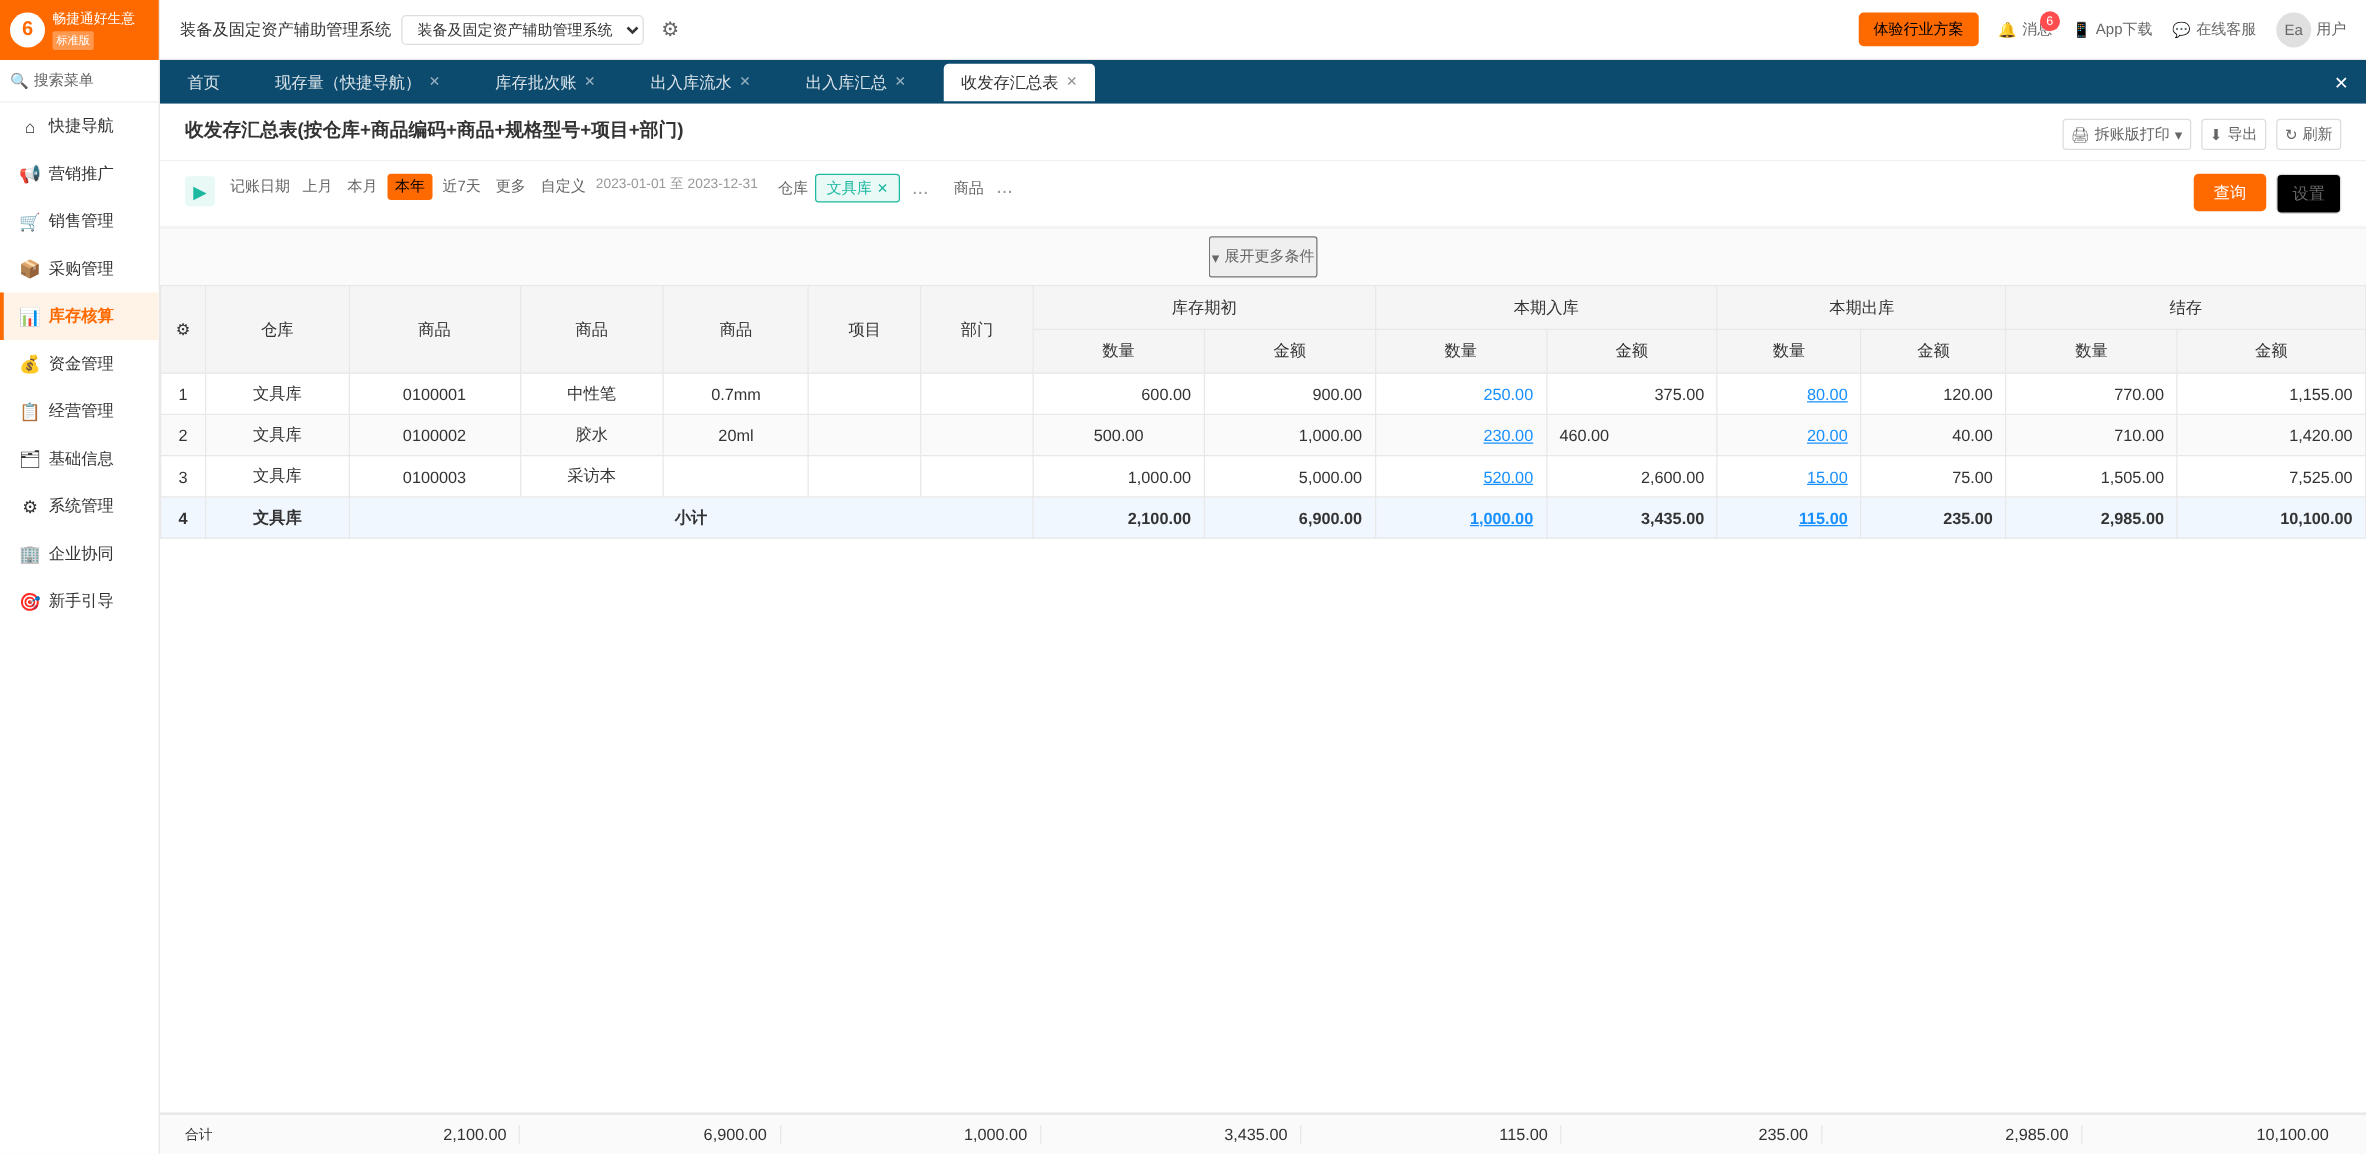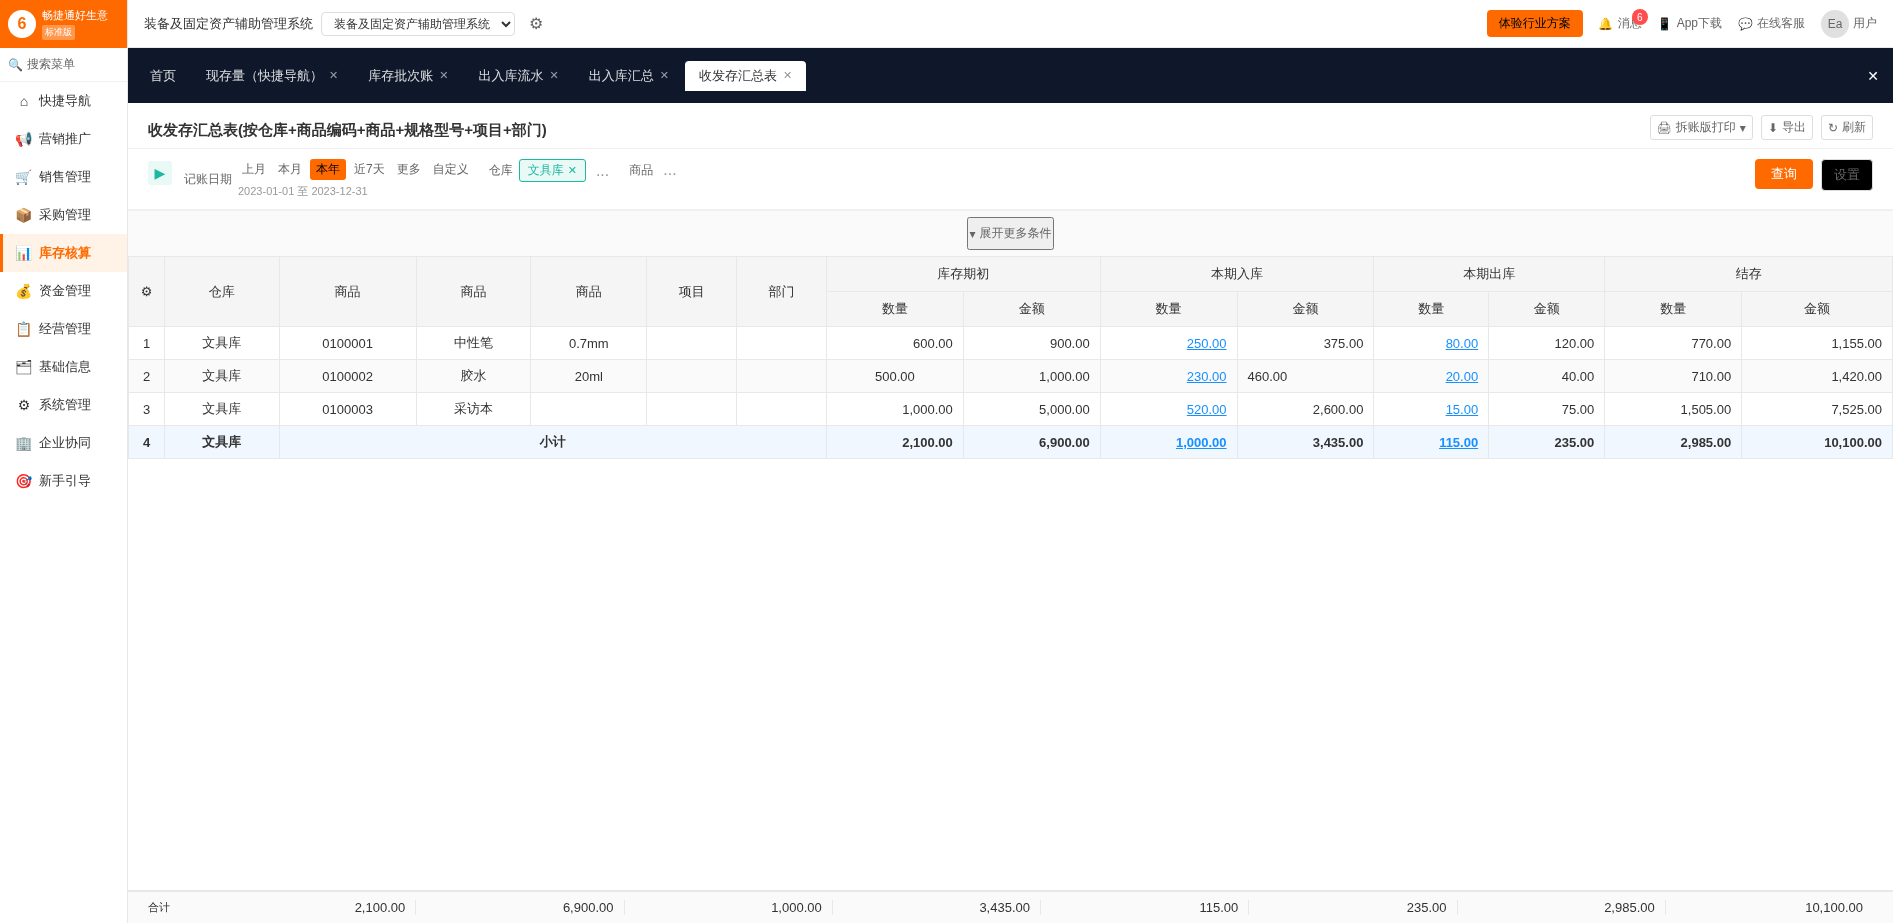--- a/index.html
+++ b/index.html
@@ -26,44 +26,44 @@
     .topbar-left { display: flex; align-items: center; gap: 8px; }
     .system-title { font-size: 13px; color: #333; }
     .topbar-select { border: 1px solid #ddd; border-radius: 4px; padding: 3px 8px; font-size: 12px; color: #333; background: #fff; cursor: pointer; }
     .topbar-right { display: flex; align-items: center; gap: 16px; }
     .topbar-btn { background: #ff6a00; color: #000000; border: none; border-radius: 4px; padding: 5px 12px; font-size: 12px; cursor: pointer; }
     .topbar-icon { display: flex; align-items: center; gap: 4px; cursor: pointer; font-size: 12px; color: #666; position: relative; }
     .badge { background: #ff4d4f; color: #fff; border-radius: 50%; width: 16px; height: 16px; font-size: 10px; display: flex; align-items: center; justify-content: center; position: absolute; top: -6px; right: -6px; }
     .user-avatar { width: 28px; height: 28px; background: #e0e0e0; border-radius: 50%; display: flex; align-items: center; justify-content: center; font-size: 12px; color: #666; }
 
     
-    .tabs { height: 55px; background: #0f172a; display: flex; align-items: center; padding: 0 8px; gap: 2px; flex-shrink: 0; overflow-x: auto; }
+    .tabs { height: 35px; background: #0c4a6e; display: flex; align-items: center; padding: 0 8px; gap: 16px; flex-shrink: 0; overflow-x: auto; }
     .tab { display: flex; align-items: center; gap: 4px; padding: 6px 14px; border-radius: 4px 4px 0 0; cursor: pointer; font-size: 13px; color: rgba(255,255,255,0.85); white-space: nowrap; }
     .tab.active { background: #fff; color: #333; }
     .tab-close { font-size: 11px; color: inherit; margin-left: 2px; opacity: 0.7; }
     .tab-close-white { color: rgba(255,255,255,0.8); }
     .tabs-close-all { margin-left: auto; color: #fff; font-size: 14px; cursor: pointer; padding: 4px 6px; }
 
     
     .content { flex: 1; background: #fff; overflow-y: auto; display: flex; flex-direction: column; }
 
     
     .page-header { padding: 12px 20px 8px; border-bottom: 1px solid #f0f0f0; }
-    .page-title-row { display: flex; align-items: flex-end; justify-content: space-between; }
+    .page-title-row { display: flex; align-items: flex-start; justify-content: space-between; }
     .page-title { font-size: 15px; font-weight: bold; color: #333; }
     .header-actions { display: flex; align-items: center; gap: 8px; }
     .header-btn { display: flex; align-items: center; gap: 4px; font-size: 12px; color: #666; cursor: pointer; padding: 3px 6px; border: 1px solid #ddd; border-radius: 3px; background: #fff; }
 
     
     .filter-area { padding: 10px 20px; border-bottom: 1px solid #f0f0f0; display: flex; align-items: flex-start; gap: 12px; flex-wrap: wrap; }
     .filter-toggle-btn { background: #e8f9f6; border: none; color: #1db8a0; width: 24px; height: 24px; border-radius: 3px; cursor: pointer; font-size: 14px; display: flex; align-items: center; justify-content: center; flex-shrink: 0; margin-top: 2px; }
     .filter-row { display: flex; align-items: flex-start; gap: 16px; flex-wrap: wrap; flex: 1; }
     .filter-group { display: flex; align-items: center; gap: 6px; }
     .filter-label { color: #666; font-size: 12px; white-space: nowrap; }
-    .date-filters { display: flex; flex-direction: column; gap: 4px; }
+    .date-filters { display: flex; gap: 4px; }
     .date-btns { display: flex; gap: 4px; align-items: center; }
     .date-btn { font-size: 12px; color: #666; cursor: pointer; padding: 2px 4px; border: none; background: none; }
     .date-btn.active { background: #ff6a00; color: #000000; border-radius: 3px; padding: 2px 6px; }
     .date-range { font-size: 11px; color: #999; }
     .warehouse-tag { background: #e8f9f6; border: 1px solid #1db8a0; color: #1db8a0; padding: 2px 8px; border-radius: 3px; font-size: 12px; display: flex; align-items: center; gap: 4px; }
     .tag-close { cursor: pointer; color: #1db8a0; font-size: 11px; }
     .filter-dots { font-size: 16px; color: #999; cursor: pointer; padding: 2px 4px; }
     .expand-btn { display: flex; align-items: center; gap: 4px; font-size: 12px; color: #666; cursor: pointer; margin: 0 auto; padding: 6px 0; }
     .query-btn { background: #ff6a00; color: #fff; border: none; border-radius: 4px; padding: 6px 16px; font-size: 13px; cursor: pointer; white-space: nowrap; }
     .setting-btn { background: #000000; color: #666; border: 1px solid #ddd; border-radius: 4px; padding: 6px 12px; font-size: 13px; cursor: pointer; }
@@ -308,21 +308,21 @@
         <tr>
       <td>1</td>
       <td>文具库</td>
       <td>0100001</td>
       <td>中性笔</td>
       <td>0.7mm</td>
       <td></td>
       <td></td>
       <td style="text-align:right">600.00</td>
       <td style="text-align:right">900.00</td>
-      <td style="text-align:right;color:#1890ff;text-decoration:underline;cursor:pointer">250.00</td>
+      <td style="text-align:right;color:#1890ff;cursor:pointer">250.00</td>
       <td style="text-align:right">375.00</td>
       <td style="text-align:right;color:#1890ff;text-decoration:underline;cursor:pointer">80.00</td>
       <td style="text-align:right">120.00</td>
       <td style="text-align:right">770.00</td>
       <td style="text-align:right">1,155.00</td>
     </tr>
             <tr>
       <td>2</td>
       <td>文具库</td>
       <td>0100002</td>

